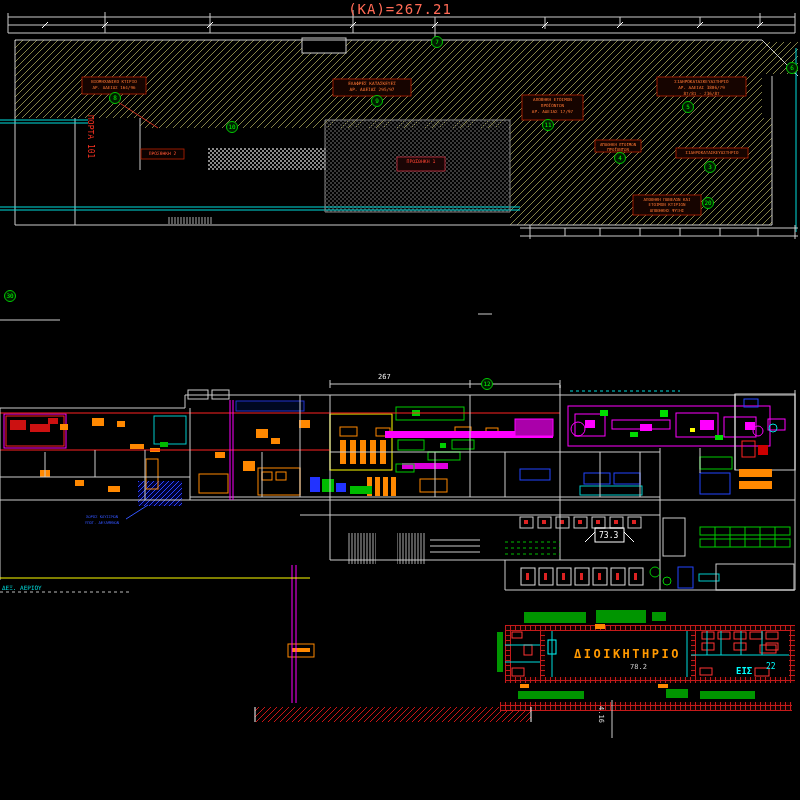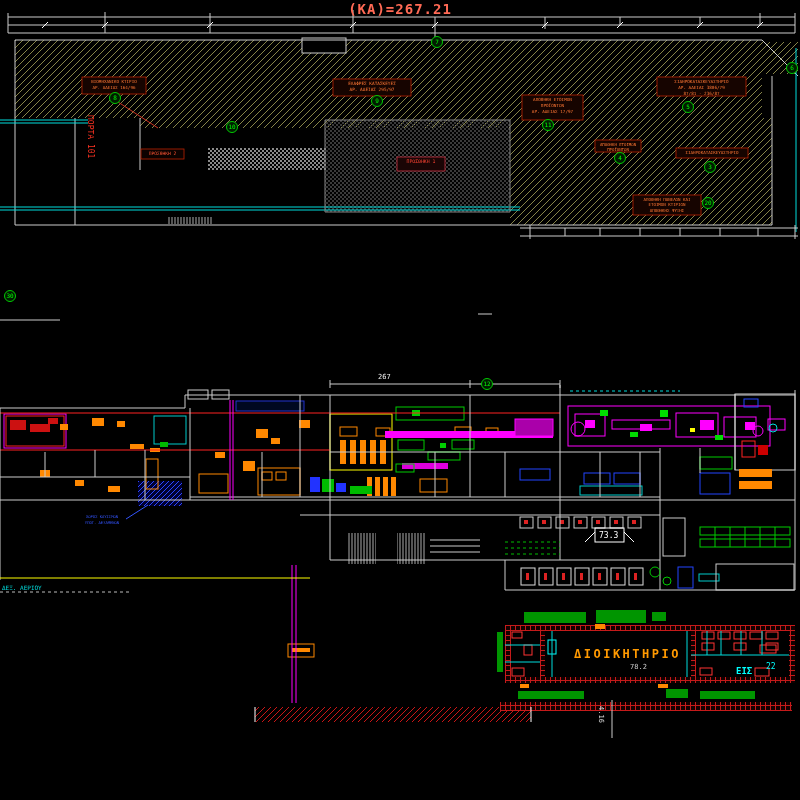--- a/index.html
+++ b/index.html
@@ -1,20 +1,20 @@
 <!DOCTYPE html>
 <html><head>
 <meta charset="utf-8">
 <style>
   html,body{margin:0;padding:0;background:#000;}
   #viewport{position:relative;width:800px;height:800px;background:#000;overflow:hidden;
     font-family:"DejaVu Sans Mono", monospace;}
   #cad-svg{position:absolute;left:0;top:0;}
   #title{position:absolute;left:0;top:1px;width:800px;text-align:center;
-    font-size:14px;letter-spacing:1px;font-weight:bold;}
+    font-size:14px;letter-spacing:1px;font-weight:normal;}
   svg text{font-family:"DejaVu Sans Mono", monospace;}
 </style>
 </head>
 <body>
 
 <div id="viewport">
   <svg id="cad-svg" width="800" height="800" viewBox="0 0 800 800">
     <defs>
       <pattern id="p-diagY" width="7" height="7" patternUnits="userSpaceOnUse">
         <path d="M0,7 L7,0" stroke="#a8a65a" stroke-width="0.8"></path>

